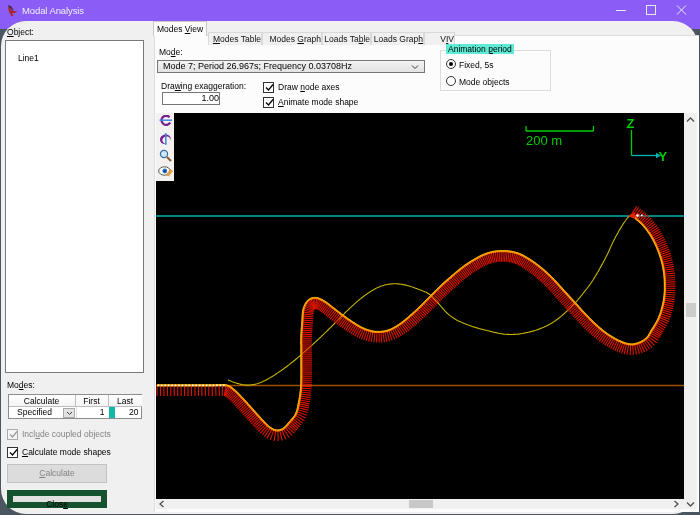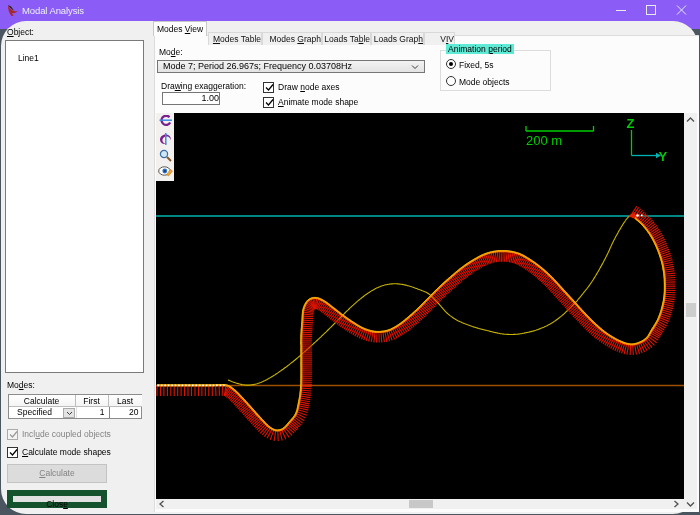--- a/index.html
+++ b/index.html
@@ -87,21 +87,21 @@
     <div class="hdr c1">Calculate</div>
     <div class="hdr c2">First</div>
     <div class="hdr c3">Last</div>
     <div class="cell" style="left:0px;width:52px;text-align:center">Specified</div>
     <div class="dd">
         <svg width="11" height="9" style="position:absolute;left:0px;top:0px">
           <path d="M3 3 L5.5 5.5 L8 3" fill="none" stroke="#3c3c3c" stroke-width="1"></path>
         </svg>
       </div>
     <div class="cell" style="left:67px;width:29px;text-align:right;border-left:1px solid #e0e0e0">1</div>
-    <div class="cell" style="left:100px;width:30px;text-align:right;border-left:1px solid #14b8a6">20</div>
+    <div class="cell" style="left:100px;width:30px;text-align:right;border-left:6px solid #14b8a6">20</div>
   </div>
 
   <div class="cb dis" style="left:6px;top:408px">
       <svg class="ck" width="9" height="9">
         <path d="M1 4.5 L3.5 7 L8 1.5" fill="none" stroke="#9a9a9a" stroke-width="1.25"></path>
       </svg>
     </div>
   <label class="lbl" style="left:21px;top:408px;color:#838383">Incl<u>u</u>de coupled objects</label>
 
   <div class="cb" style="left:6px;top:426px">

